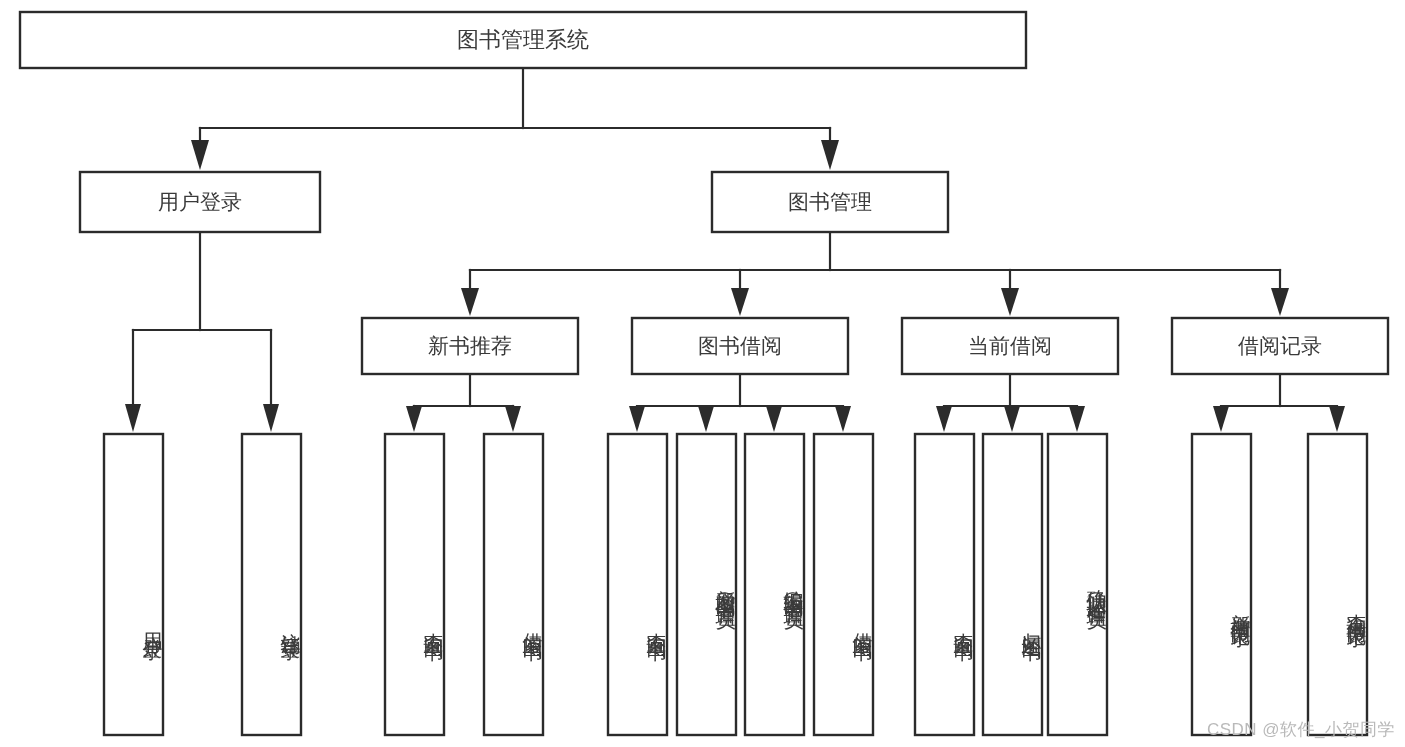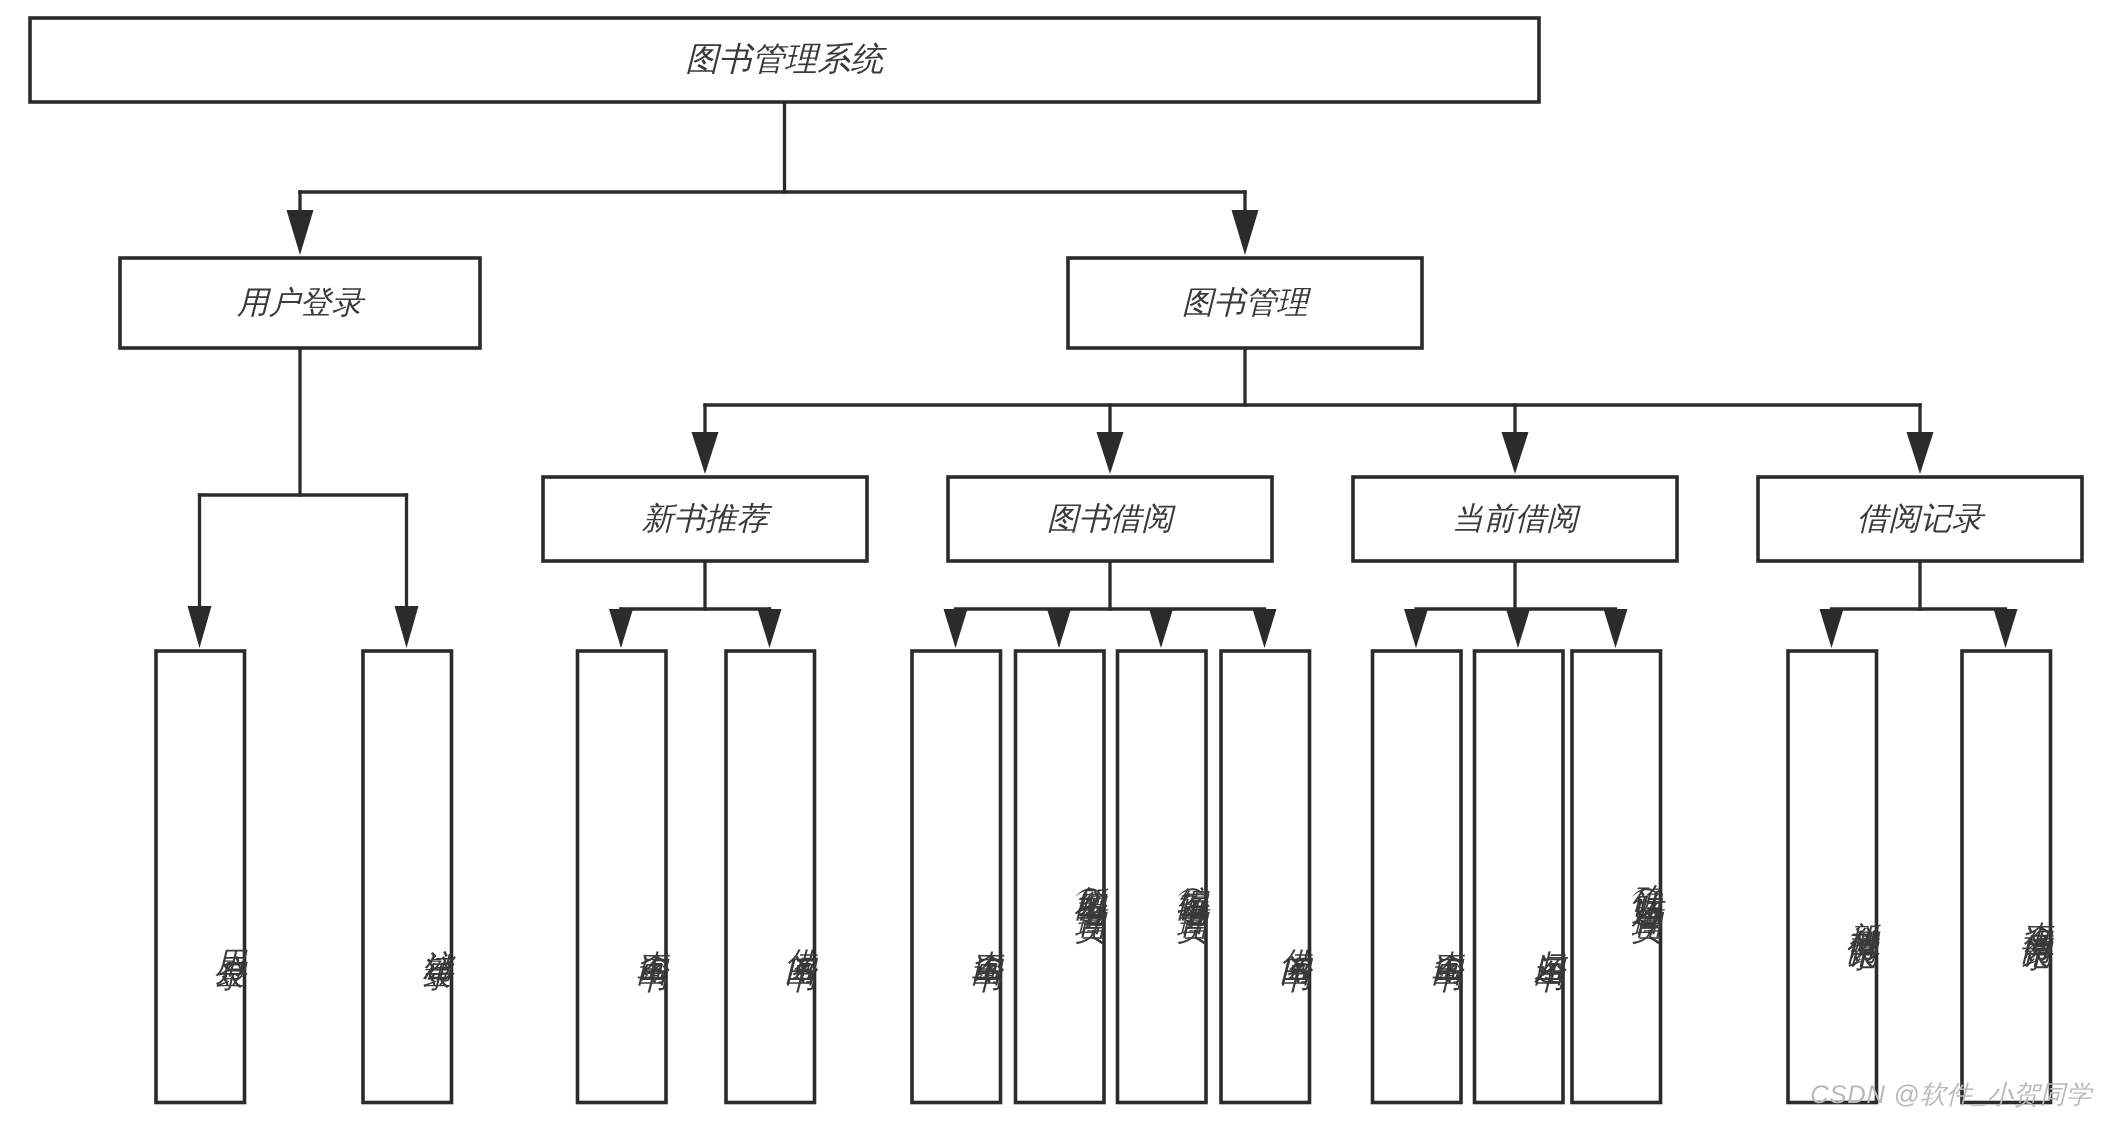--- a/index.html
+++ b/index.html
@@ -11,21 +11,20 @@
     width: 1405px;
     height: 747px;
     font-family: "Liberation Sans", "DejaVu Sans", sans-serif;
     overflow: hidden;
     position: relative;
   }
   #diagram-root {
     position: relative;
     width: 1405px;
     height: 747px;
-    font-style: italic;
   }
   svg#flowchart {
     position: absolute;
     top: 0;
     left: 0;
     width: 1405px;
     height: 747px;
     display: block;
   }
   .node-rect {

